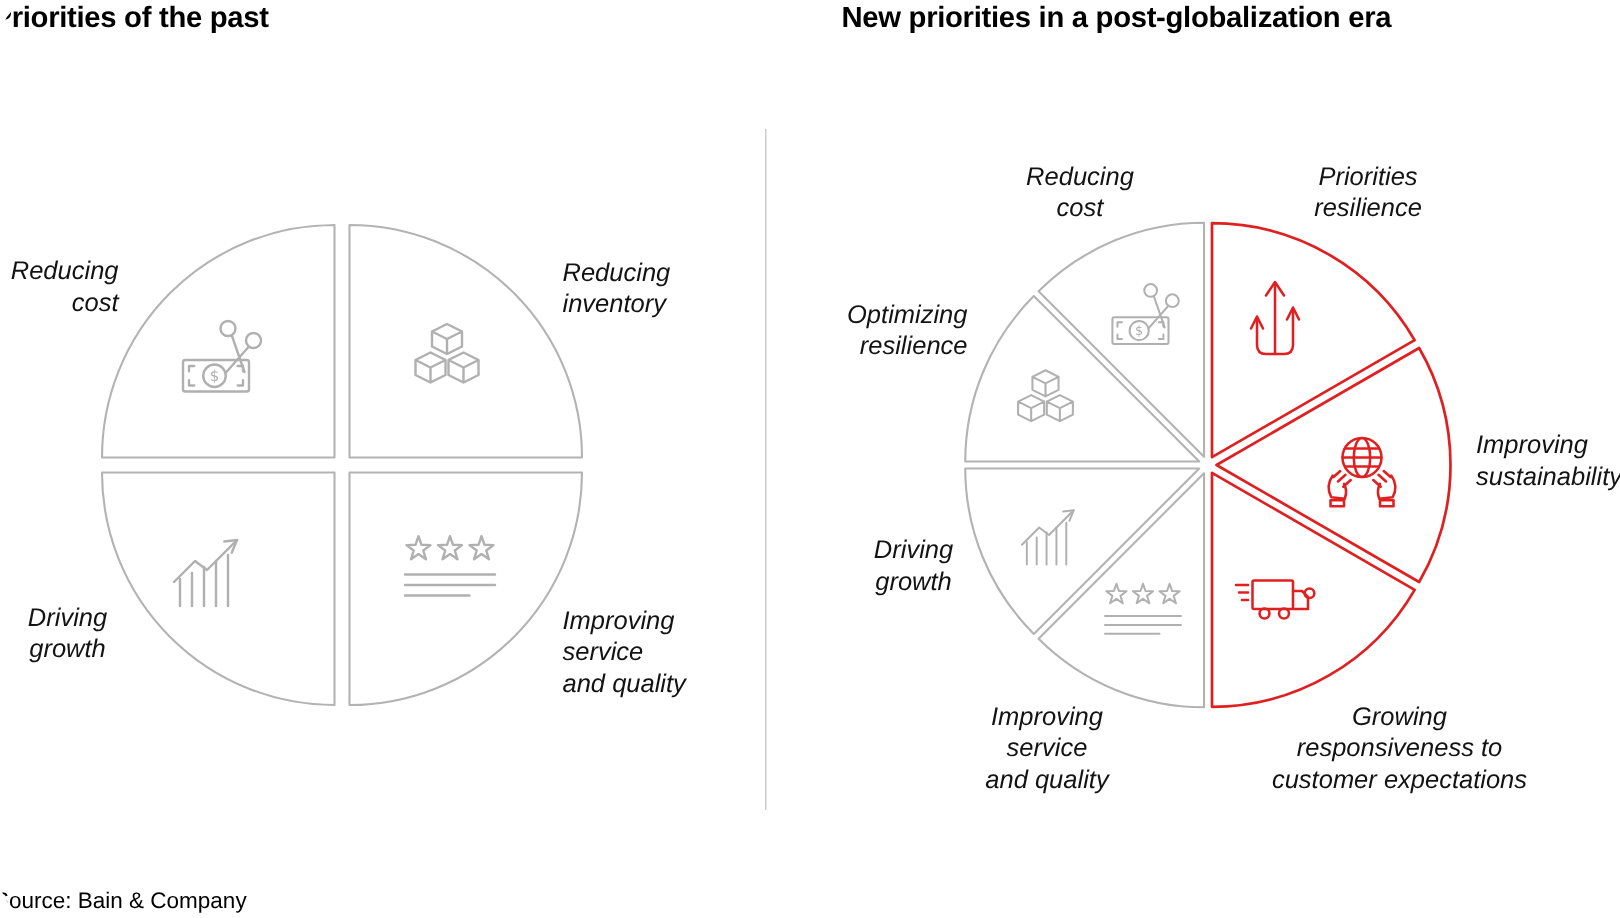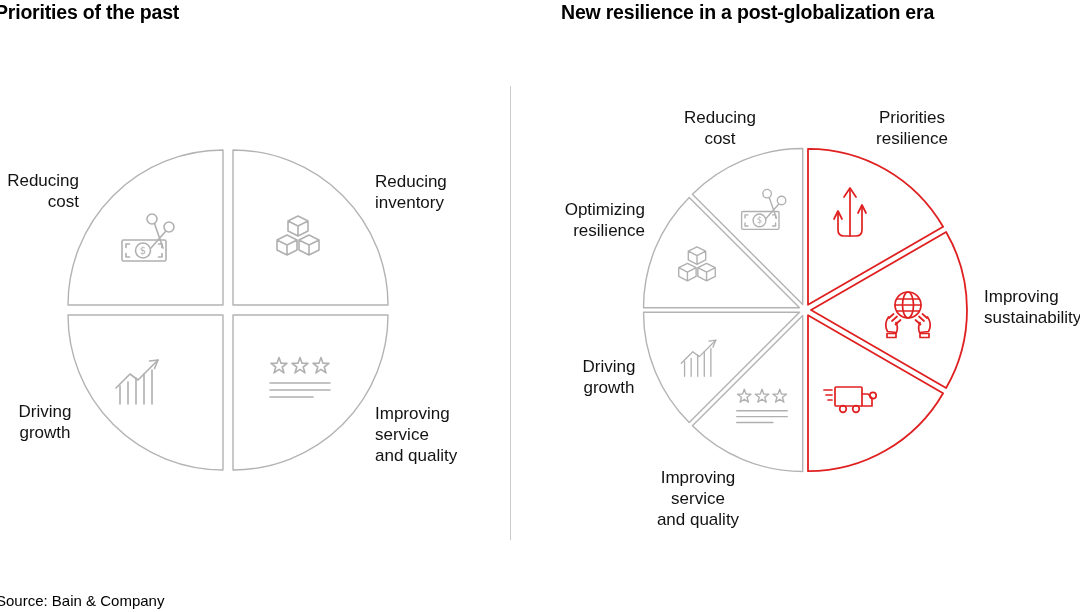--- a/index.html
+++ b/index.html
@@ -1,39 +1,39 @@
 <!DOCTYPE html>
 <html><head>
 <meta charset="utf-8">
 <style>
   html,body { margin:0; padding:0; background:#ffffff; }
   .canvas { position:relative; width:1080px; height:612px; background:#ffffff; overflow:hidden;
-            font-family:"Liberation Sans", sans-serif; color:#000; }
+            font-family:"Liberation Sans", sans-serif; color:#000;border-radius:26px; }
   .title  { position:absolute; font-size:19.5px; font-weight:bold; white-space:nowrap; letter-spacing:-0.2px; }
-  .label  { position:absolute; font-size:17px; line-height:21px; white-space:pre-line; color:#131313; }
+  .label  { position:absolute; font-size:17px; line-height:21px; white-space:pre-line; color:#131313;font-style:italic; }
   .ta-r   { text-align:right; }
   .ta-c   { text-align:center; }
   .source { position:absolute; font-size:15px; color:#000; white-space:nowrap; }
   .divider{ position:absolute; width:1px; background:#cccccc; }
   svg.layer, svg.icon { position:absolute; overflow:visible; }
   .slice      { fill:#ffffff; stroke-linejoin:round; stroke-linecap:round; }
   .slice.gray { stroke:#b3b3b3; stroke-width:1.4; }
   .slice.red  { stroke:#e02020; stroke-width:1.8; }
   .ic        { fill:none; stroke-linecap:round; stroke-linejoin:round; }
   .ic.gray   { stroke:#b0b0b0; stroke-width:1.6; }
   .ic.red    { stroke:#e02020; stroke-width:1.7; }
   .ic-dollar { font-family:"DejaVu Sans", sans-serif; font-size:10px; fill:#b0b0b0; stroke:none; }
 </style>
 </head>
 <body>
 
 <div class="canvas">
 
   <div class="title" style="left:-5px; top:1px;">Priorities of the past</div>
-  <div class="title" style="left:561px; top:1px;">New resilience in a post-globalization era</div>
+  <div class="title" style="left:561px; top:1px;">New priorities in a post-globalization era</div>
 
   <div class="divider" style="left:510px; top:86px; height:454px;"></div>
 
   <svg class="layer" style="left:0; top:0;" width="1080" height="612" viewBox="0 0 1080 612">
     <g>
       <path class="slice gray" d="M 223 305 L 223 150 A 155 155 0 0 0 68 305 Z"></path>
       <path class="slice gray" d="M 233 305 L 388 305 A 155 155 0 0 0 233 150 Z"></path>
       <path class="slice gray" d="M 223 315 L 68 315 A 155 155 0 0 0 223 470 Z"></path>
       <path class="slice gray" d="M 233 315 L 233 470 A 155 155 0 0 0 388 315 Z"></path>
     </g>
@@ -173,16 +173,19 @@
 resilience</div>
   <div class="label ta-r" style="left:531px; top:199px; width:114px;">Optimizing
 resilience</div>
   <div class="label" style="left:984px; top:286px;">Improving
 sustainability</div>
   <div class="label ta-c" style="left:566px; top:356px; width:86px;">Driving
 growth</div>
   <div class="label ta-c" style="left:630px; top:467px; width:136px;">Improving
 service
 and quality</div>
+  <div class="label ta-c" style="left:826px; top:467px; width:214px;">Growing
+responsiveness to
+customer expectations</div>
 
   <div class="source" style="left:-4px; top:592px;">Source: Bain &amp; Company</div>
 
 </div>
 
 </body></html>

